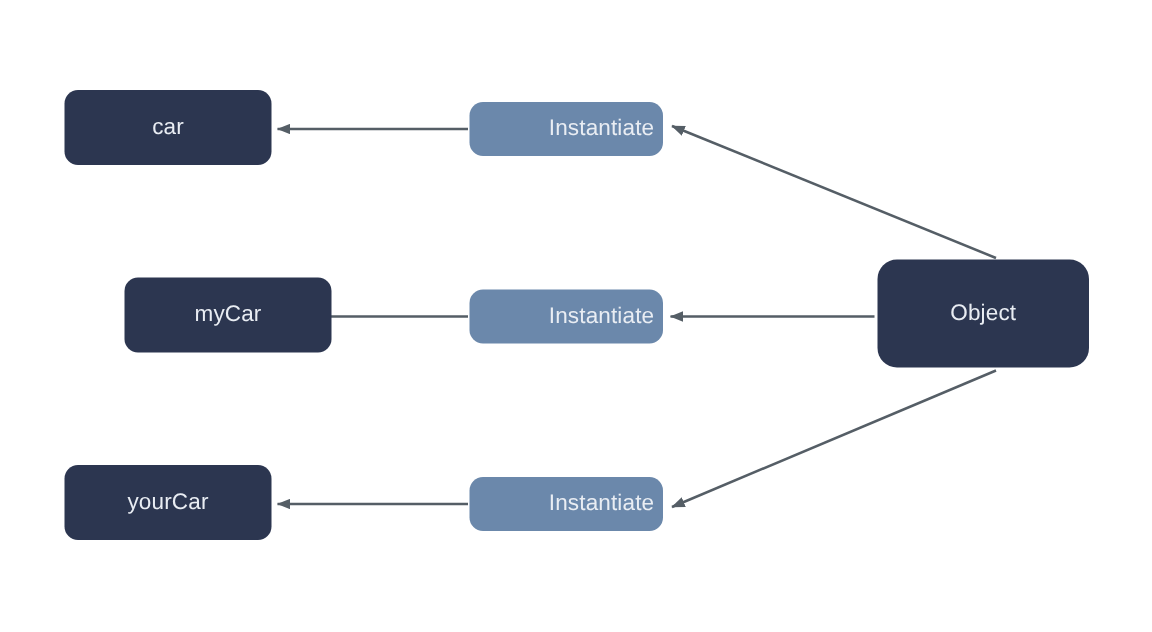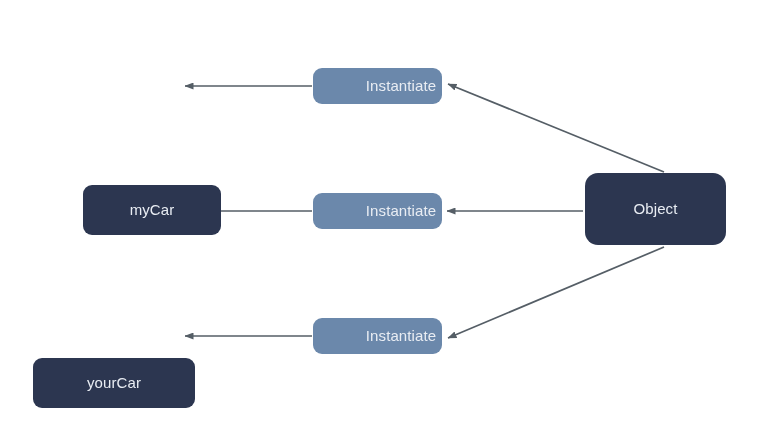--- a/index.html
+++ b/index.html
@@ -77,26 +77,29 @@
       <line x1="312" y1="86" x2="185" y2="86"></line>
       <line x1="312" y1="211" x2="185" y2="211"></line>
       <line x1="312" y1="336" x2="185" y2="336"></line>
 
       <line x1="664" y1="172" x2="448" y2="84"></line>
       <line x1="583" y1="211" x2="447" y2="211"></line>
       <line x1="664" y1="247" x2="448" y2="338"></line>
     </g>
   </svg>
 
+  <div class="node node-instance" style="left:43px; top:60px; width:138px; height:50px;">
+    <span class="node-label">car</span>
+  </div>
 
   <div class="node node-instance" style="left:43px; top:185px; width:138px; height:50px;margin-left:40px;">
     <span class="node-label">myCar</span>
   </div>
 
-  <div class="node node-instance" style="left:33px; top:310px; width:162px; height:50px;margin-top:48px;">
+  <div class="node node-instance" style="left:43px; top:310px; width:138px; height:50px;">
     <span class="node-label">yourCar</span>
   </div>
 
   <div class="node node-op" style="left:313px; top:68px; width:129px; height:36px;">
     <span class="node-label">Instantiate</span>
   </div>
 
   <div class="node node-op" style="left:313px; top:193px; width:129px; height:36px;">
     <span class="node-label">Instantiate</span>
   </div>

